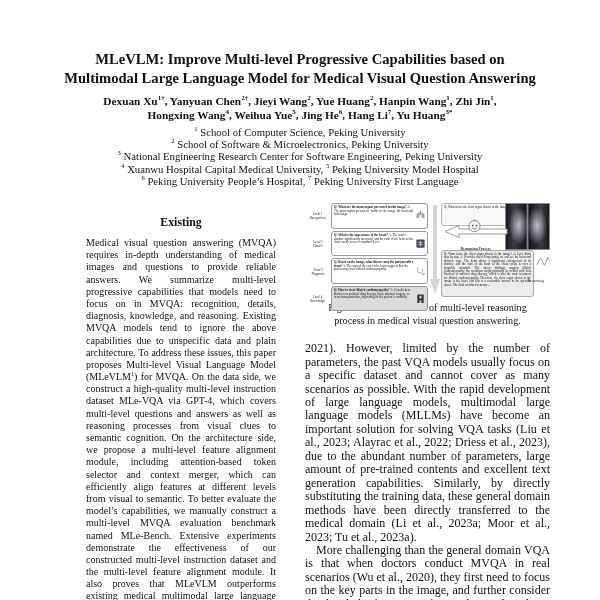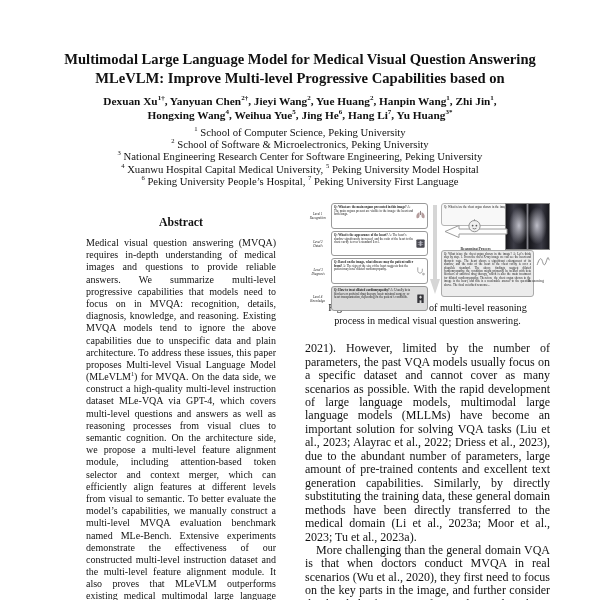--- a/index.html
+++ b/index.html
@@ -70,39 +70,39 @@
   .fr-reason-label{position:absolute;right:-6px;top:68px;width:40px;text-align:center;}
   .fr-reason-label-inner{display:inline-block;transform:scale(.55);transform-origin:center top;
     font-size:7px;color:#333;white-space:nowrap;}
 
   .fig-caption{margin-top:5px;padding:0 9px;font-size:10.2px;line-height:12.6px;text-align:center;}
 </style>
 </head>
 <body>
 
 <div class="titleblock">
+  <div class="title-line">MLeVLM: Improve Multi-level Progressive Capabilities based on</div>
   <div class="title-line">Multimodal Large Language Model for Medical Visual Question Answering</div>
-  <div class="title-line">MLeVLM: Improve Multi-level Progressive Capabilities based on</div>
 </div>
 
 <div class="authors">
   <div><span>Dexuan Xu</span><sup>1†</sup><span>, Yanyuan Chen</span><sup>2†</sup><span>, Jieyi Wang</span><sup>2</sup><span>, Yue Huang</span><sup>2</sup><span>, Hanpin Wang</span><sup>1</sup><span>, Zhi Jin</span><sup>1</sup><span>,</span></div>
   <div><span>Hongxing Wang</span><sup>4</sup><span>, Weihua Yue</span><sup>5</sup><span>, Jing He</span><sup>6</sup><span>, Hang Li</span><sup>7</sup><span>, Yu Huang</span><sup>3*</sup></div>
 </div>
 
 <div class="affils">
   <div><sup>1</sup><span> School of Computer Science, Peking University</span></div>
   <div><sup>2</sup><span> School of Software &amp; Microelectronics, Peking University</span></div>
   <div><sup>3</sup><span> National Engineering Research Center for Software Engineering, Peking University</span></div>
   <div><sup>4</sup><span> Xuanwu Hospital Capital Medical University, </span><sup>5</sup><span> Peking University Model Hospital</span></div>
   <div><sup>6</sup><span> Peking University People’s Hospital, </span><sup>7</sup><span> Peking University First Language</span></div>
 </div>
 
 <div class="abstract-col">
-  <div class="abstract-head">Abstract</div>
+  <div class="abstract-head">Existing</div>
   <div class="abstract-text"><span>Medical visual question answering (MVQA) requires in-depth understanding of medical images and questions to provide reliable answers. We summarize multi-level progressive capabilities that models need to focus on in MVQA: </span><span class="bold">recognition, details, diagnosis, knowledge, and reasoning</span><span>. Existing MVQA models tend to ignore the above capabilities due to unspecific data and plain architecture. To address these issues, this paper proposes </span><span class="bold">Multi-level Visual Language Model (MLeVLM</span><sup class="bold">1</sup><span class="bold">)</span><span> for MVQA. On the data side, we construct a high-quality multi-level instruction dataset MLe-VQA via GPT-4, which covers multi-level questions and answers as well as reasoning processes from visual clues to semantic cognition. On the architecture side, we propose a multi-level feature alignment module, including attention-based token selector and context merger, which can efficiently align features at different levels from visual to semantic. To better evaluate the model’s capabilities, we manually construct a multi-level MVQA evaluation benchmark named MLe-Bench. Extensive experiments demonstrate the effectiveness of our constructed multi-level instruction dataset and the multi-level feature alignment module. It also proves that MLeVLM outperforms existing medical multimodal large language models.</span></div>
 </div>
 
 <div class="right-col">
 
   <div class="fig">
 
     <div class="fig-left">
 
       <div class="fig-row">

